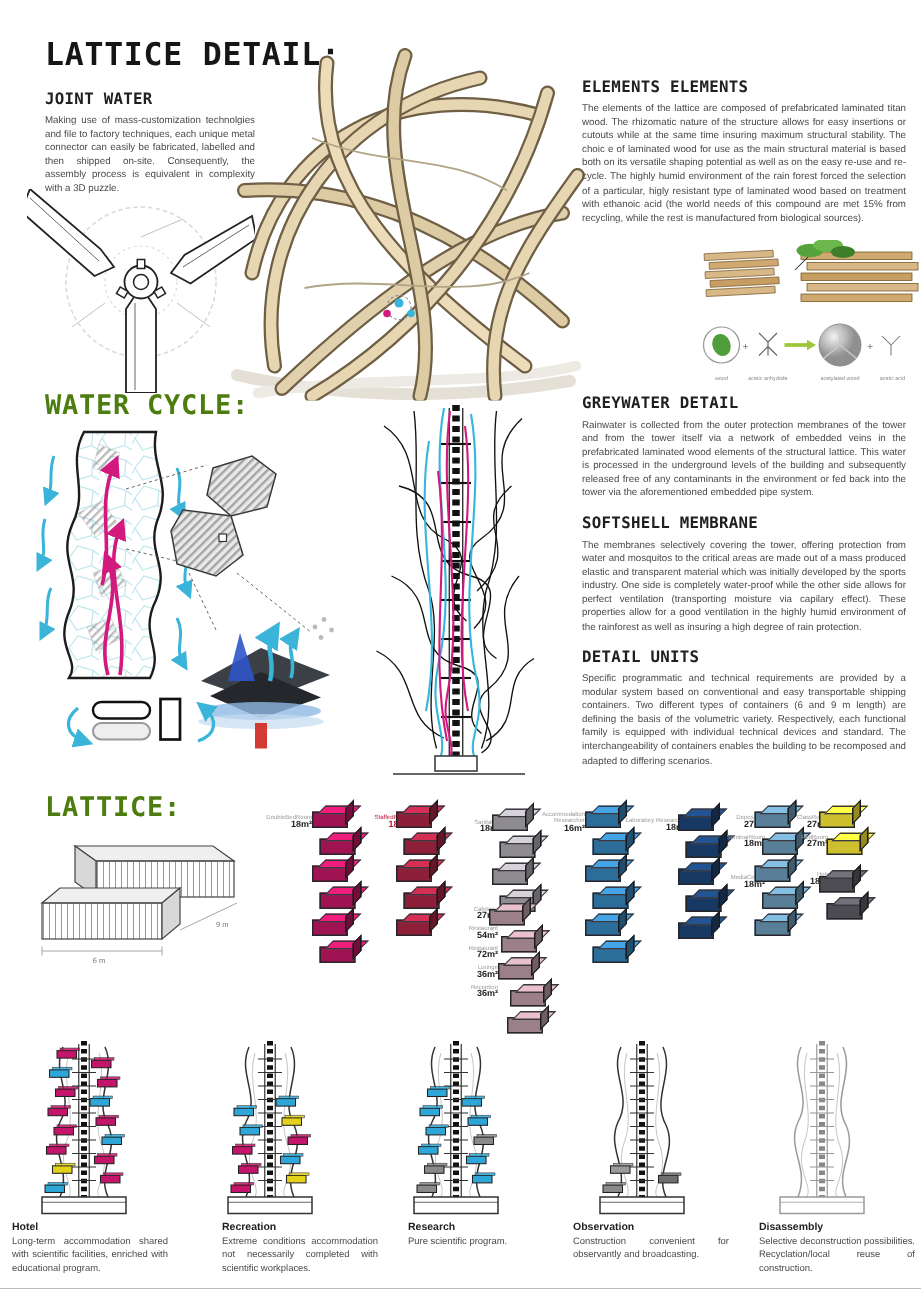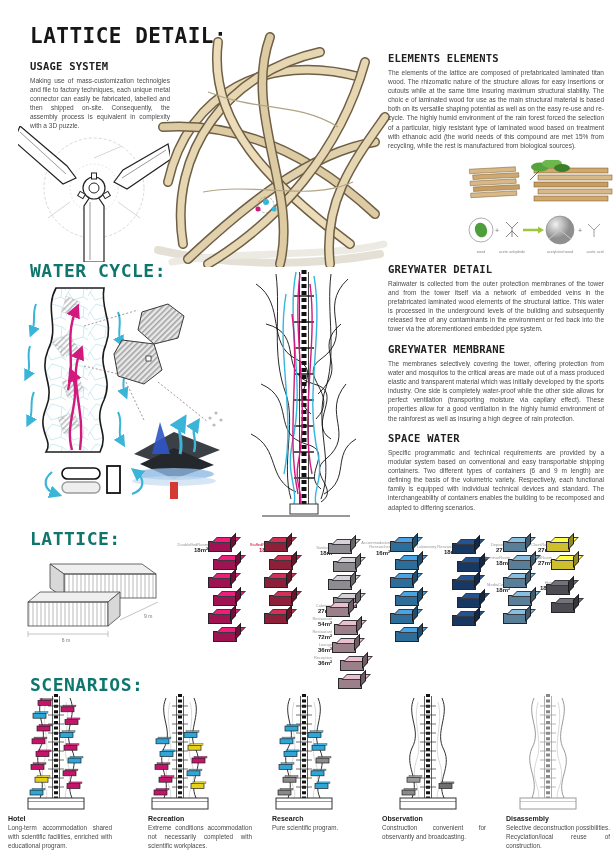--- a/index.html
+++ b/index.html
@@ -1,20 +1,20 @@
 <!DOCTYPE html>
 <html><head>
 <meta charset="utf-8">
 <style>
   html,body{margin:0;padding:0;background:#888;}
   #board{position:relative;width:614px;height:859px;background:#ffffff;margin:0 auto;overflow:hidden;
          font-family:"Liberation Sans",sans-serif;color:#444;}
   .abs{position:absolute;}
   .h1{font-family:"DejaVu Sans Mono",monospace;font-weight:700;color:#161616;font-size:21px;letter-spacing:.5px;white-space:nowrap;}
-  .h1b{font-family:"DejaVu Sans Mono",monospace;font-weight:700;color:#0f766e;font-size:18px;letter-spacing:.5px;white-space:nowrap;}
+  .h1b{font-family:"DejaVu Sans Mono",monospace;font-weight:700;color:#4d7c0f;font-size:18px;letter-spacing:.5px;white-space:nowrap;}
   .h2{font-family:"DejaVu Sans Mono",monospace;font-weight:700;color:#202020;font-size:10.5px;letter-spacing:.2px;white-space:nowrap;}
   .body-sm{font-size:6.5px;line-height:1.4;text-align:justify;color:#4a4a4a;}
   
   .plabels{position:absolute;width:42px;text-align:right;}
   .plabel{margin-bottom:2px;}
   .pl-name{font-size:4px;color:#999;line-height:1.1;}
   .pl-area{font-size:6px;font-weight:700;color:#222;line-height:1.1;}
   .plabel-red .pl-name,.plabel-red .pl-area{color:#c01032;}
   
   .pstack{position:absolute;}
@@ -28,21 +28,21 @@
   .scen-desc{font-size:6.3px;line-height:1.4;text-align:justify;color:#4a4a4a;margin-top:2px;}
   svg{display:block;}
 </style>
 </head>
 <body>
 
 <div id="board">
 
   <div class="abs h1" style="left:30px;top:24px;">LATTICE DETAIL:</div>
 
-  <div class="abs h2" style="left:30px;top:60px;">USAGE SYSTEM</div>
+  <div class="abs h2" style="left:30px;top:60px;">JOINT WATER</div>
   <div class="abs body-sm" style="left:30px;top:76px;width:140px;">Making use of mass-customization technolgies and file to factory techniques, each unique metal connector can easily be fabricated, labelled and then shipped on-site. Consequently, the assembly process is equivalent in complexity with a 3D puzzle.</div>
 
   <svg class="abs" style="left:18px;top:126px;" width="152" height="136" viewBox="0 0 152 136">
     <circle cx="76" cy="62" r="50" fill="none" stroke="#d9d9d9" stroke-width="1" stroke-dasharray="3,2"></circle>
     <circle cx="76" cy="62" r="24" fill="none" stroke="#dddddd" stroke-width=".8" stroke-dasharray="2,2"></circle>
     <line x1="76" y1="32" x2="104" y2="20" stroke="#bbb" stroke-width=".6"></line>
     <line x1="52" y1="76" x2="30" y2="92" stroke="#bbb" stroke-width=".6"></line>
     <line x1="100" y1="76" x2="122" y2="92" stroke="#bbb" stroke-width=".6"></line>
     <path d="M2,0 L49,40 L58,52 L45,58 L-4,15 Z" fill="#fff" stroke="#222" stroke-width="1.2"></path>
     <path d="M2,6 L48,48" fill="none" stroke="#555" stroke-width=".6"></path>
@@ -237,24 +237,24 @@
       <path d="M84,20 C92,80 74,150 86,210"></path>
       <path d="M66,50 C74,110 60,170 72,230"></path>
     </g>
     <rect x="64" y="240" width="28" height="10" fill="#fff" stroke="#333" stroke-width="1"></rect>
     <line x1="36" y1="252" x2="124" y2="252" stroke="#333" stroke-width="1"></line>
   </svg>
 
   <div class="abs h2" style="left:388px;top:263px;">GREYWATER DETAIL</div>
   <div class="abs body-sm" style="left:388px;top:279px;width:216px;">Rainwater is collected from the outer protection membranes of the tower and from the tower itself via a network of embedded veins in the prefabricated laminated wood elements of the structural lattice. This water is processed in the underground levels of the building and subsequently released free of any contaminants in the environment or fed back into the tower via the aforementioned embedded pipe system.</div>
 
-  <div class="abs h2" style="left:388px;top:343px;">GREYWATER MEMBRANE</div>
+  <div class="abs h2" style="left:388px;top:343px;">SOFTSHELL MEMBRANE</div>
   <div class="abs body-sm" style="left:388px;top:359px;width:216px;">The membranes selectively covering the tower, offering protection from water and mosquitos to the critical areas are made out of a mass produced elastic and transparent material which was initially developed by the sports industry. One side is completely water-proof while the other side allows for perfect ventilation (transporting moisture via capilary effect). These properties allow for a good ventilation in the highly humid environment of the rainforest as well as insuring a high degree of rain protection.</div>
 
-  <div class="abs h2" style="left:388px;top:432px;">SPACE WATER</div>
+  <div class="abs h2" style="left:388px;top:432px;">DETAIL UNITS</div>
   <div class="abs body-sm" style="left:388px;top:448px;width:216px;">Specific programmatic and technical requirements are provided by a modular system based on conventional and easy transportable shipping containers. Two different types of containers (6 and 9 m length) are defining the basis of the volumetric variety. Respectively, each functional family is equipped with individual technical devices and standard. The interchangeability of containers enables the building to be recomposed and adapted to differing scenarios.</div>
 
   <div class="abs h1b" style="left:30px;top:528px;">LATTICE:</div>
 
   <svg class="abs" style="left:16px;top:552px;" width="154" height="94" viewBox="0 0 154 94">
     <defs>
       <pattern id="vl" width="4" height="4" patternUnits="userSpaceOnUse">
           <line x1="1" y1="0" x2="1" y2="4" stroke="#999" stroke-width=".7"></line>
         </pattern>
     </defs>
@@ -408,21 +408,20 @@
           <div class="pl-name">Hotel</div>
           <div class="pl-area">18m²</div>
         </div>
       </div>
       <div class="pstack" style="left: 546px; top: 584px;">
         <div class="cbox" style="background: rgb(76, 76, 82); margin-left: 0px;"></div>
         <div class="cbox" style="background: rgb(76, 76, 82); margin-left: 5px;"></div>
       </div>
     </div>
 
-  <div class="abs h1b" style="left:30px;top:674px;">SCENARIOS:</div>
   <div id="scenario-towers">
       <div class="abs" style="left: 10px; top: 692px;">
         <svg viewBox="0 0 92 122" width="92" height="122">
           <path d="M32,6 C24,24 40,38 30,56 C22,74 38,86 30,106" fill="none" stroke="#333" stroke-width="1"></path>
           <path d="M60,6 C68,24 52,40 62,58 C70,76 54,88 62,106" fill="none" stroke="#333" stroke-width="1"></path>
           <path d="M36,10 C30,30 42,50 34,70 C28,88 40,98 36,106" fill="none" stroke="#c9c9c9" stroke-width="0.7"></path>
           <path d="M56,10 C62,30 50,52 58,72 C64,90 52,100 56,106" fill="none" stroke="#c9c9c9" stroke-width="0.7"></path>
           <line x1="46" y1="2" x2="46" y2="106" stroke="#111" stroke-width="4" stroke-dasharray="3,2.4"></line>
           <line x1="42.5" y1="4" x2="42.5" y2="106" stroke="#333" stroke-width="0.8"></line>
           <line x1="49.5" y1="4" x2="49.5" y2="106" stroke="#333" stroke-width="0.8"></line>

